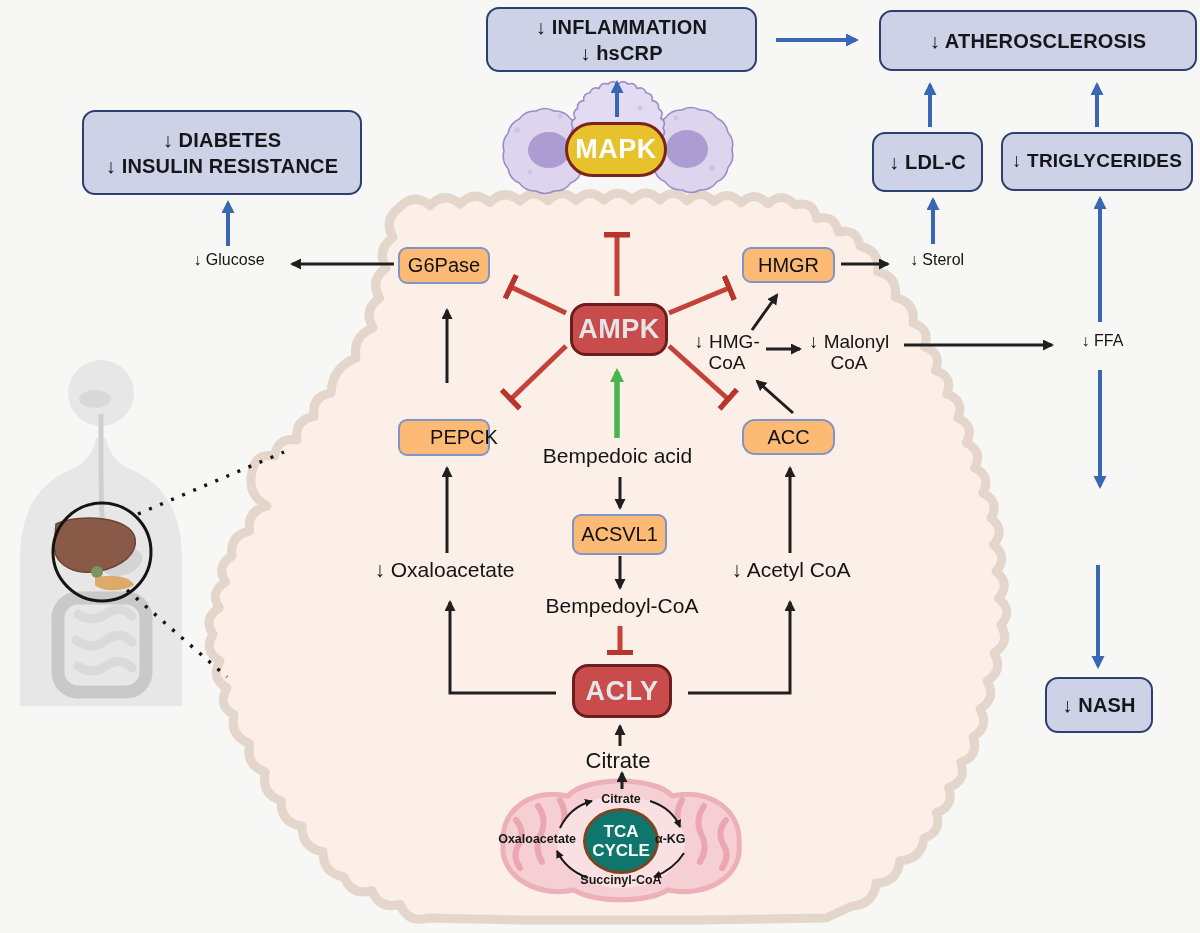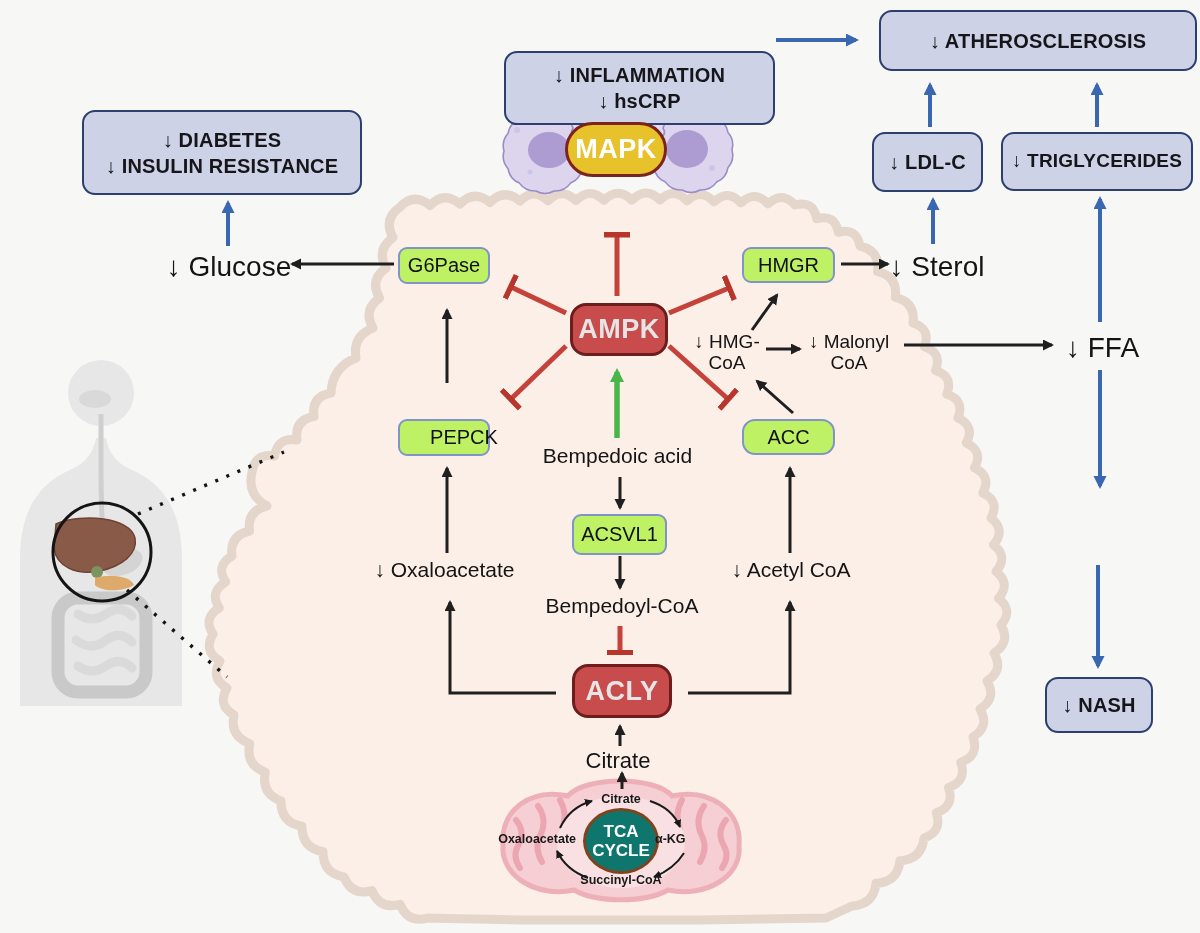--- a/index.html
+++ b/index.html
@@ -6,30 +6,30 @@
   .stage{position:relative;width:1200px;height:933px;background:#f7f7f6;
          font-family:"Liberation Sans",sans-serif;overflow:hidden;}
   svg.layer{position:absolute;left:0;top:0;}
   #base-svg{z-index:1;}
   #arrow-svg{z-index:2;}
   .box{position:absolute;z-index:3;display:flex;flex-direction:column;align-items:center;
        justify-content:center;text-align:center;box-sizing:border-box;}
   .outcome{background:#cdd2e6;border:2.5px solid #2c3f6e;border-radius:13px;color:#15151a;
            font-weight:600;font-size:20px;line-height:1.3;letter-spacing:.2px;}
   .outcome.small-text{font-size:19px;}
-  .enzyme{background:#bef264;border:2px solid #8094c5;border-radius:9px;font-size:20px;
+  .enzyme{background:#fdba74;border:2px solid #8094c5;border-radius:9px;font-size:20px;
           font-weight:500;color:#111;}
   .kinase{background:#c94c4c;border:3px solid #6e1d1d;border-radius:16px;color:#e5e5e5;
           font-size:27px;font-weight:600;letter-spacing:.5px;}
   .mapk{background:#e8c22a;border:3.5px solid #7b231c;border-radius:28px;color:#fff;
         font-size:27px;font-weight:600;letter-spacing:.5px;}
   .tca-oval{background:#0f766e;border:3px solid #7e441f;border-radius:50%;color:#fff;
             font-weight:600;font-size:17px;line-height:1.12;}
   .lbl{position:absolute;z-index:3;text-align:center;color:#141414;font-weight:500;}
-  .lbl.big{font-size:28px;}
+  .lbl.big{font-size:16px;}
   .lbl.med{font-size:21px;}
   .lbl.two{font-size:19px;line-height:1.12;}
   .tca-lbl{position:absolute;z-index:3;text-align:center;font-size:12.5px;font-weight:600;color:#181818;}
 </style>
 </head>
 <body>
 
 <div class="stage">
 
   <svg id="base-svg" class="layer" width="1200" height="933" viewBox="0 0 1200 933">
@@ -152,21 +152,21 @@
     <g stroke="#c4423a" stroke-width="5" fill="none">
       <line x1="617" y1="296" x2="617" y2="235" marker-end="url(#tbar)"></line>
       <line x1="566" y1="313" x2="511" y2="287" marker-end="url(#tbar)"></line>
       <line x1="669" y1="313" x2="729" y2="288" marker-end="url(#tbar)"></line>
       <line x1="566" y1="346" x2="511" y2="399" marker-end="url(#tbar)"></line>
       <line x1="669" y1="346" x2="728" y2="399" marker-end="url(#tbar)"></line>
       <line x1="620" y1="626" x2="620" y2="652" marker-end="url(#tbar)"></line>
     </g>
   </svg>
 
-  <div class="box outcome" style="left:504px;top:7px;width:271px;height:74px;margin-top:44px;">
+  <div class="box outcome" style="left:486px;top:7px;width:271px;height:65px;">
     <div>↓ INFLAMMATION</div>
     <div>↓ hsCRP</div>
   </div>
 
   <div class="box outcome" style="left:879px;top:10px;width:318px;height:61px;">
     <div>↓ ATHEROSCLEROSIS</div>
   </div>
 
   <div class="box outcome" style="left:82px;top:110px;width:280px;height:85px;">
     <div>↓ DIABETES</div>

